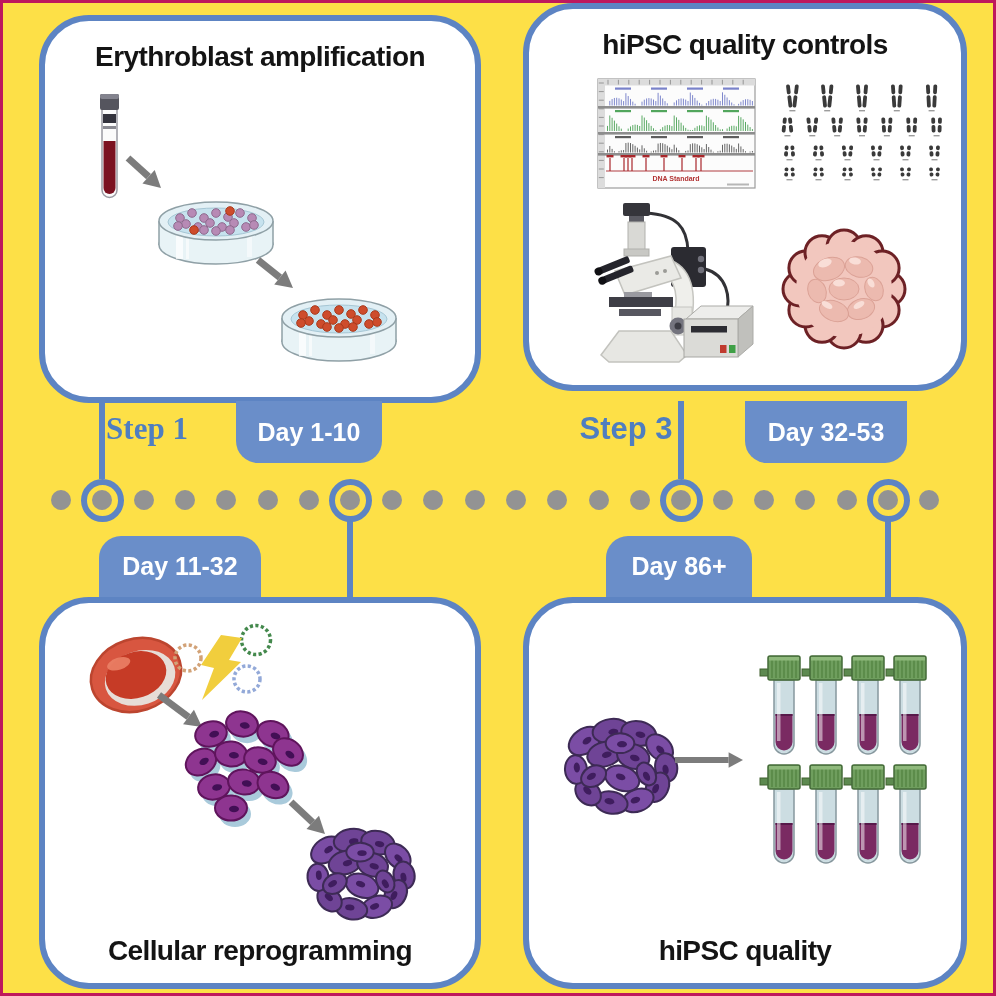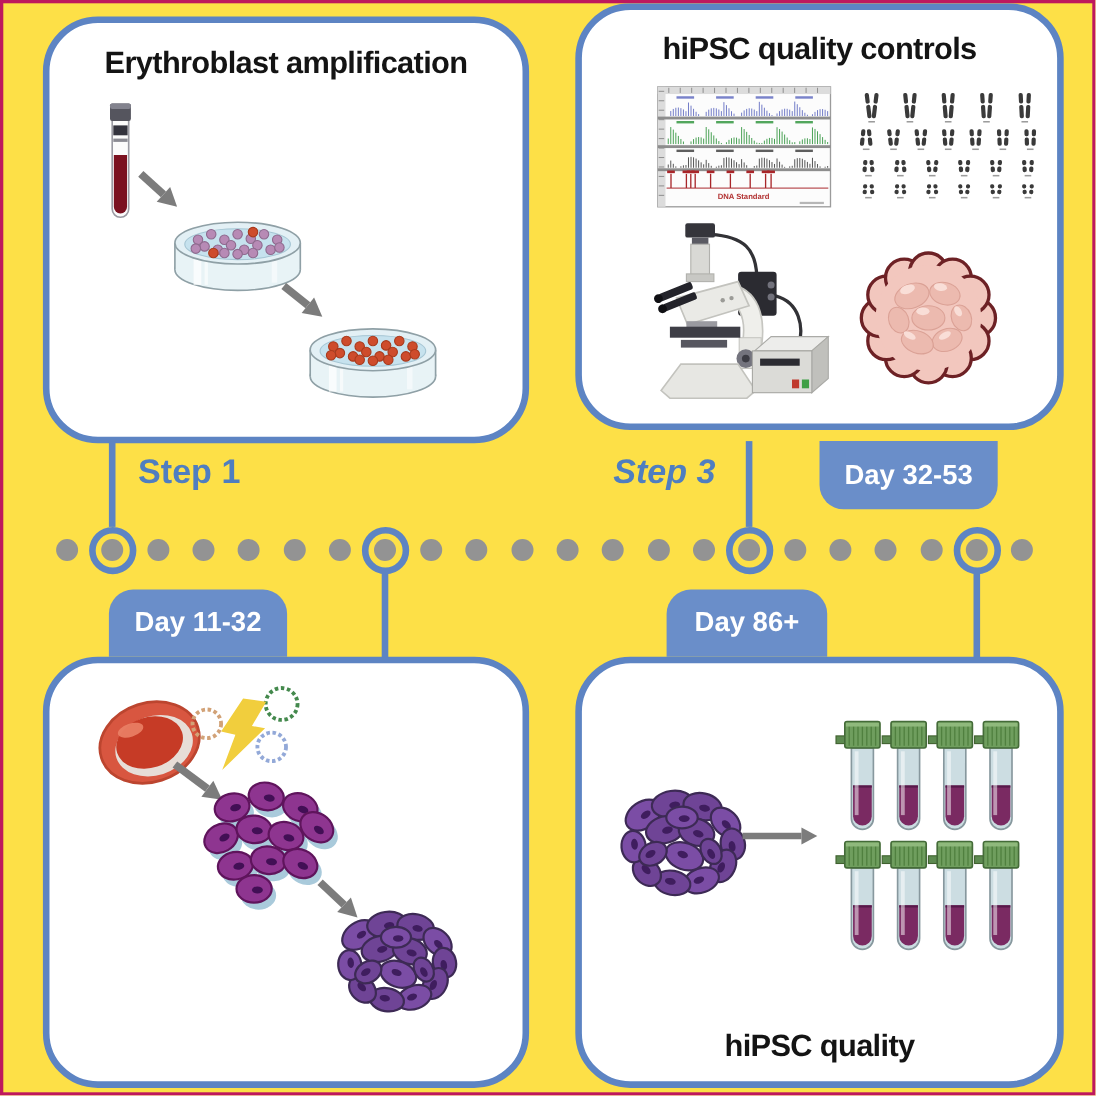--- a/index.html
+++ b/index.html
@@ -19,23 +19,23 @@
   .tab{position:absolute;background:var(--tab,#6a8ec9);color:#fff;font-weight:bold;font-size:25px;
        display:flex;align-items:center;justify-content:center;z-index:3;}
   .tab.down{border-radius:0 0 22px 22px;}
   .tab.up{border-radius:22px 22px 0 0;}
   .tab.d1{left:233px;top:398px;width:146px;height:62px;}
   .tab.d2{left:77px;top:533px;width:162px;height:61px;margin-left:19px;}
   .tab.d3{left:742px;top:398px;width:162px;height:62px;}
   .tab.d4{left:603px;top:533px;width:146px;height:61px;}
   .step{position:absolute;color:var(--step,#4f7ec0);font-weight:bold;font-size:31px;width:130px;
         text-align:center;z-index:3;}
-  .step.s1{left:104px;top:408px;}
+  .step.s1{left:79px;top:408px;font-family:Liberation Serif, serif;}
   .step.s2{left:232px;top:546px;}
-  .step.s3{left:536px;top:408px;font-style:italic;}
+  .step.s3{left:558px;top:408px;}
   .step.s4{left:765px;top:546px;}
   .dot{position:absolute;width:20px;height:20px;border-radius:50%;background:var(--dot,#939393);z-index:1;}
   .ring{position:absolute;width:43px;height:43px;box-sizing:border-box;border:6px solid var(--blue,#5d84c3);
         border-radius:50%;z-index:2;}
   .conn{position:absolute;width:6px;background:var(--blue,#5d84c3);z-index:1;}
 </style>
 </head>
 <body>
 
 <div id="stage">
@@ -797,20 +797,21 @@
           <g transform="rotate(60 340.2 278.5)">
             <ellipse cx="340.2" cy="278.5" rx="11.55" ry="8.4" fill="#6f4496" stroke="#3d2a55" stroke-width="2"></ellipse>
             <ellipse cx="342.2" cy="279.5" rx="4.7250000000000005" ry="2.94" fill="#3f1d5e"></ellipse>
           </g>
           <g transform="rotate(0 315 249.1)">
             <ellipse cx="315" cy="249.1" rx="13.65" ry="9.450000000000001" fill="#7b4da5" stroke="#3d2a55" stroke-width="2"></ellipse>
             <ellipse cx="317" cy="250.1" rx="4.7250000000000005" ry="2.94" fill="#3f1d5e"></ellipse>
           </g>
         </g>
       </svg>
+    <div class="ptitle bottom">Cellular reprogramming</div>
   </div>
 
   <div class="panel br">
     <svg id="art-br" class="art" viewBox="0 0 432 380">
         <g>
           <g transform="rotate(-35 55.8 138)">
             <ellipse cx="55.8" cy="138" rx="17.6" ry="12.100000000000001" fill="#7b4da5" stroke="#3d2a55" stroke-width="2"></ellipse>
             <ellipse cx="57.8" cy="139" rx="4.95" ry="3.08" fill="#3f1d5e"></ellipse>
           </g>
           <g transform="rotate(-8 82.2 128.1)">
@@ -1003,20 +1004,21 @@
           <line x1="381" y1="164" x2="381" y2="184" stroke="#50803f" stroke-width="1.2"></line>
           <line x1="385" y1="164" x2="385" y2="184" stroke="#50803f" stroke-width="1.2"></line>
           <line x1="389" y1="164" x2="389" y2="184" stroke="#50803f" stroke-width="1.2"></line>
           <line x1="393" y1="164" x2="393" y2="184" stroke="#50803f" stroke-width="1.2"></line>
           <rect x="366" y="163" width="30" height="3.5" fill="#8fb97c"></rect>
         </g>
       </svg>
     <div class="ptitle bottom">hiPSC quality</div>
   </div>
 
+  <div class="tab down d1">Day 1-10</div>
   <div class="tab up d2">Day 11-32</div>
   <div class="tab down d3">Day 32-53</div>
   <div class="tab up d4">Day 86+</div>
 
   <div class="step s1">Step 1</div>
   <div class="step s3">Step 3</div>
 
   <div id="timeline">
       <div class="dot" style="left: 48px; top: 487px;"></div>
       <div class="dot" style="left: 89.35px; top: 487px;"></div>

